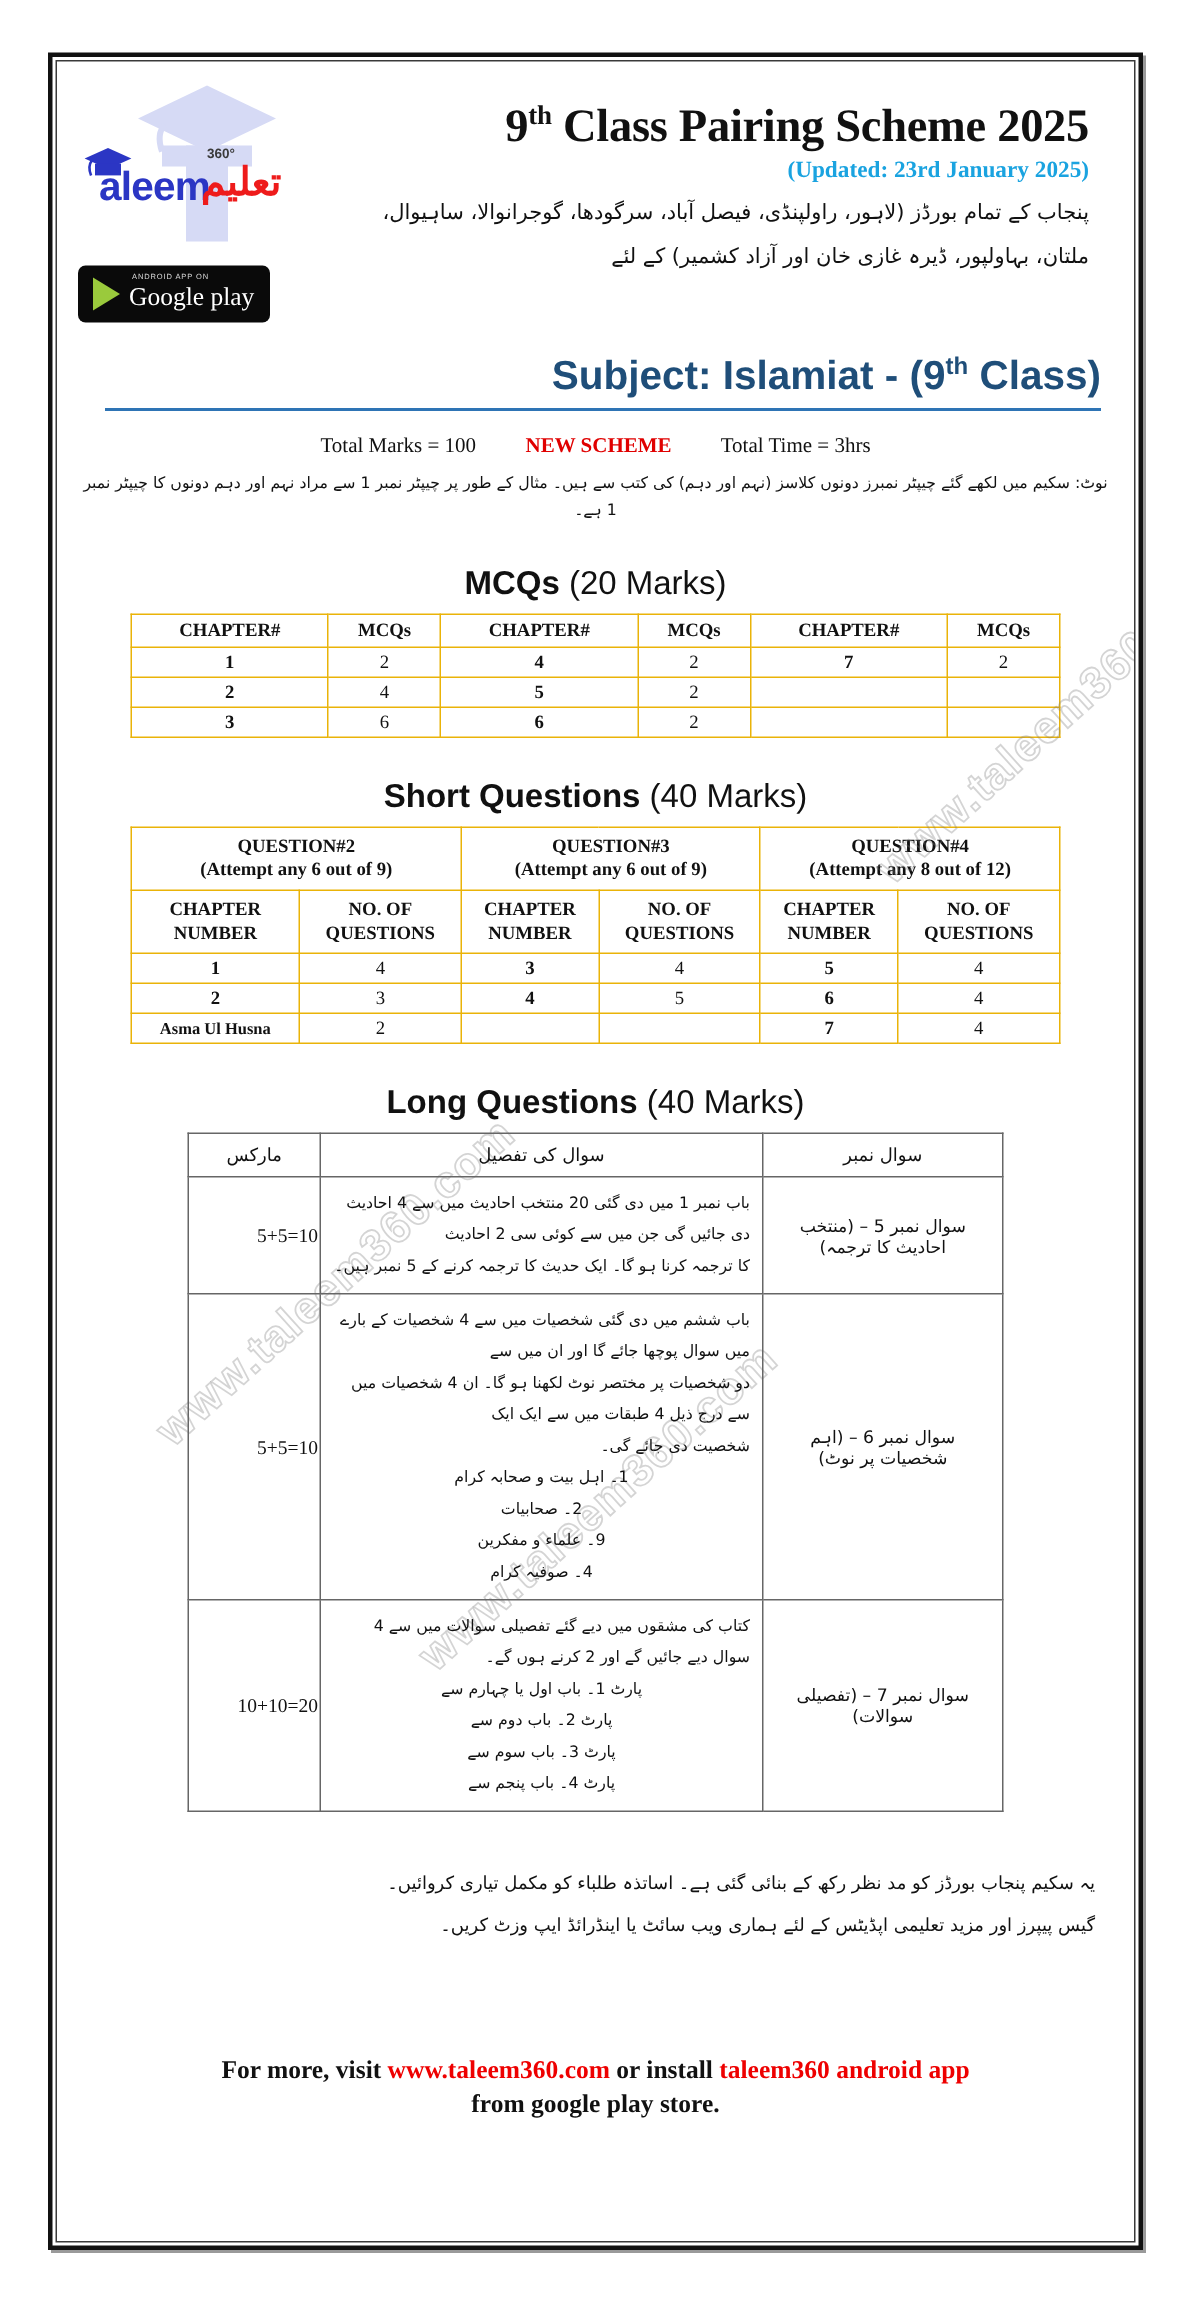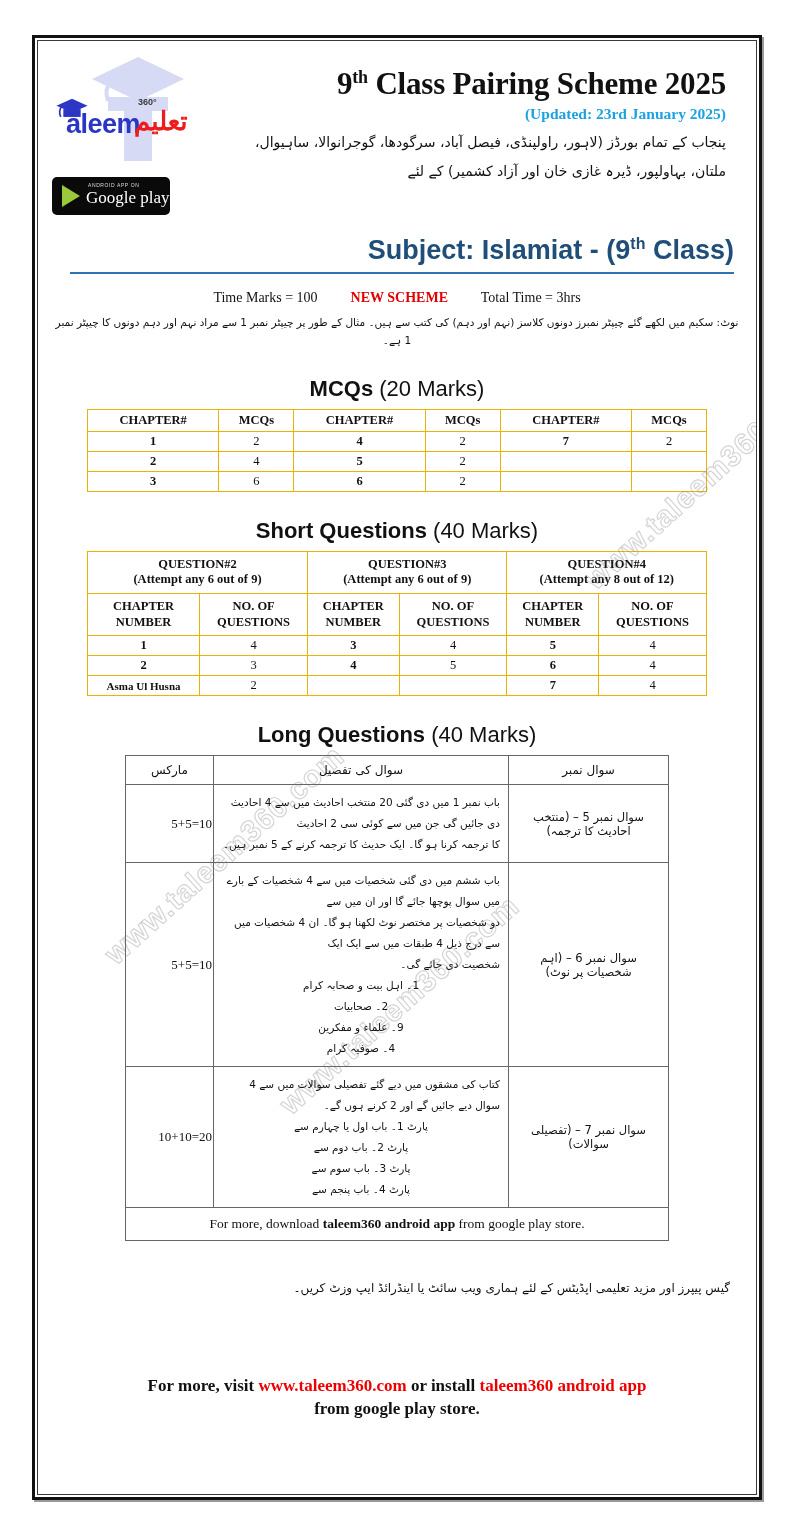--- a/index.html
+++ b/index.html
@@ -96,21 +96,21 @@
     font-weight: 700;
     font-size: 9px;
     color: #3a3a3a;
   }
   .cap-small {
     position: absolute; left: 2px; top: 44px;
     width: 36px; height: 26px;
   }
   .gplay {
     margin-top: 6px;
-    width: 118px; height: 38px;
+    width: 128px; height: 38px;
     background: #0a0a0a;
     border-radius: 5px;
     position: relative;
     display: block;
   }
   .gplay .tri {
     position: absolute; left: 10px; top: 8px;
     width: 0; height: 0;
     border-top: 11px solid transparent;
     border-bottom: 11px solid transparent;
@@ -359,21 +359,21 @@
       <div class="updated">(Updated: 23rd January 2025)</div>
       <div class="head-urdu-1">پنجاب کے تمام بورڈز (لاہور، راولپنڈی، فیصل آباد، سرگودھا، گوجرانوالا، ساہیوال،</div>
       <div class="head-urdu-2">ملتان، بہاولپور، ڈیرہ غازی خان اور آزاد کشمیر) کے لئے</div>
     </div>
   </div>
 
   <div class="subject"><span>Subject: Islamiat - (9</span><sup>th</sup><span> Class)</span></div>
   <div class="sub-rule"></div>
 
   <div class="marks-line">
-    <span>Time Marks = 100</span>
+    <span>Total Marks = 100</span>
     <span class="gap"></span>
     <span class="new-scheme">NEW SCHEME</span>
     <span class="gap"></span>
     <span>Total Time = 3hrs</span>
   </div>
   <div class="note-urdu">نوٹ: سکیم میں لکھے گئے چیپٹر نمبرز دونوں کلاسز (نہم اور دہم) کی کتب سے ہیں۔ مثال کے طور پر چیپٹر نمبر 1 سے مراد نہم اور دہم دونوں کا چیپٹر نمبر 1 ہے۔</div>
 
   <div class="sec-title"><b>MCQs</b><span class="light"> (20 Marks)</span></div>
 
   <table class="sheet mcq">
@@ -497,27 +497,25 @@
         <td class="lq-marks">10+10=20</td>
         <td class="lq-detail">
           <div>کتاب کی مشقوں میں دیے گئے تفصیلی سوالات میں سے 4 سوال دیے جائیں گے اور 2 کرنے ہوں گے۔</div>
           <div class="ctr">پارٹ 1۔ باب اول یا چہارم سے</div>
           <div class="ctr">پارٹ 2۔ باب دوم سے</div>
           <div class="ctr">پارٹ 3۔ باب سوم سے</div>
           <div class="ctr">پارٹ 4۔ باب پنجم سے</div>
         </td>
         <td class="lq-num">سوال نمبر 7 – (تفصیلی سوالات)</td>
       </tr>
-      <tr>
-        <td class="lq-foot" colspan="3"><span>For more, download </span><b>taleem360 android app</b><span> from google play store.</span></td>
-      </tr>
     </tbody>
   </table>
 
   <div class="bottom-urdu">
+    <div>یہ سکیم پنجاب بورڈز کو مد نظر رکھ کے بنائی گئی ہے۔ اساتذہ طلباء کو مکمل تیاری کروائیں۔</div>
     <div>گیس پیپرز اور مزید تعلیمی اپڈیٹس کے لئے ہماری ویب سائٹ یا اینڈرائڈ ایپ وزٹ کریں۔</div>
   </div>
 
   <div class="final-note">
     <span>For more, visit </span><span class="red">www.taleem360.com</span><span> or install </span><span class="red">taleem360 android app</span><br><span>from google play store.</span>
   </div>
 
 </div>
 </div>
 

